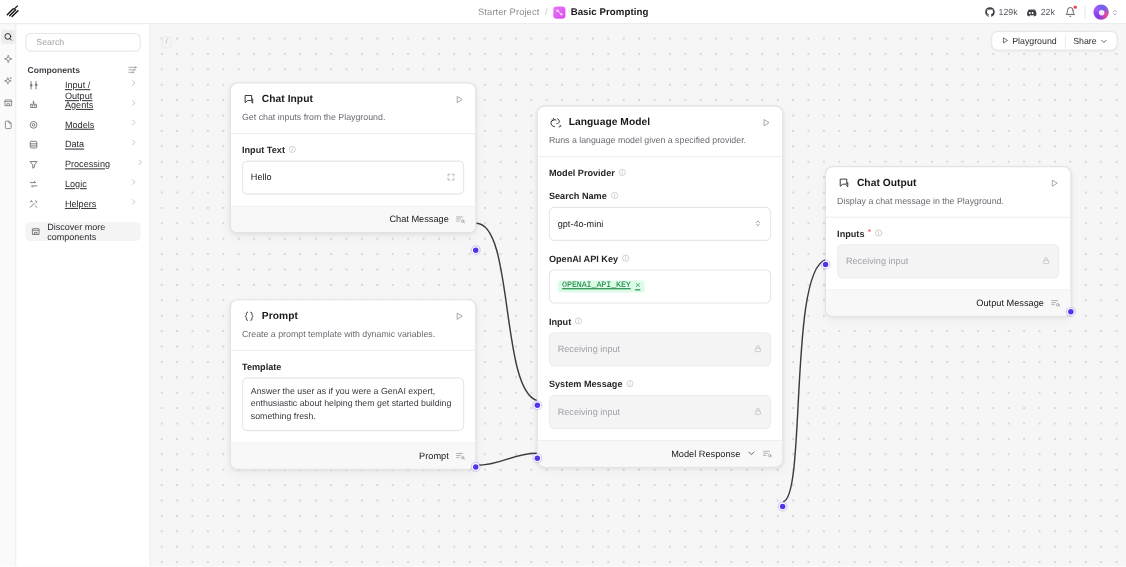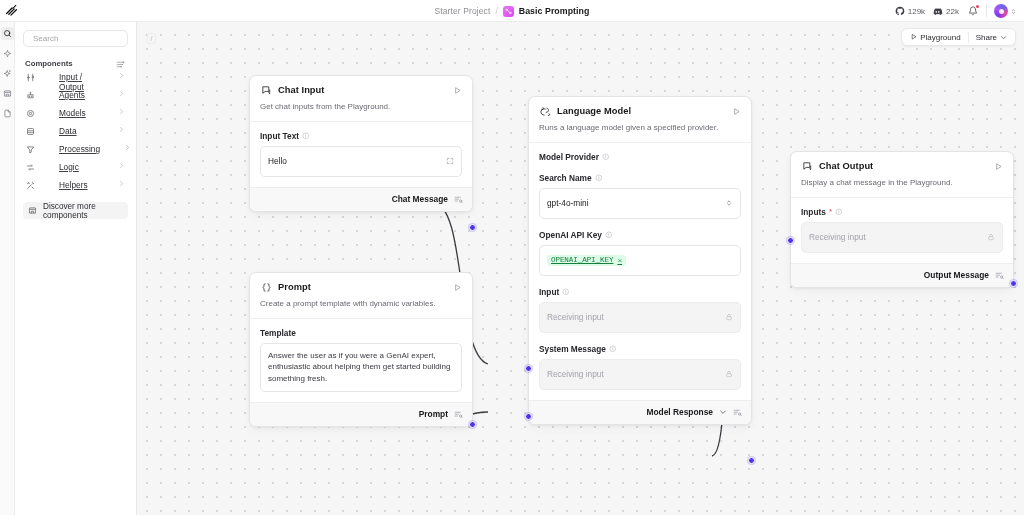--- a/index.html
+++ b/index.html
@@ -125,21 +125,20 @@
     padding: 0 5px; border-radius: 4px; font-size: 8px; color: #2c2c31;
   }
   .ca-sep { width: 1px; height: 11px; background: #ececee; }
 
   
   .node {
     position: absolute; background: #fff;
     border: 1px solid #e4e4e7; border-radius: 7px;
     box-shadow: 0 1px 3px rgba(16,16,20,.055), 0 4px 10px rgba(16,16,20,.035);
     z-index: 10;
-    margin-left: 40px;
   }
   .node-head { padding: 8px 10px 0 10px; }
   .node-title-row { display: flex; align-items: center; gap: 6px; }
   .node-ico { width: 12px; height: 12px; display: flex; align-items: center; justify-content: center; color: #18181b; flex: none; }
   .node-title { font-size: 9.3px; font-weight: bold; color: #18181b; flex: 1; letter-spacing: .05px; }
   .node-play { color: #8b8b93; display: flex; align-items: center; }
   .node-desc { font-size: 8px; color: #6a6a72; margin-top: 6px; padding-bottom: 8px; line-height: 1.35; }
   .node-divider { height: 1px; background: #eeeef0; }
   .node-body { padding: 9px 10px 10px 10px; }
   .field + .field { margin-top: 11px; }
@@ -168,21 +167,21 @@
   .textarea {
     border: 1px solid #e6e6e9; border-radius: 5px; background: #fff;
     padding: 6px 7px; font-size: 8px; color: #3a3a41; line-height: 1.45;
   }
   .node-foot {
     background: #f8f8f9; border-top: 1px solid #eeeef0;
     border-radius: 0 0 6px 6px; height: 24px;
     display: flex; align-items: center; justify-content: flex-end;
     gap: 6px; padding: 0 9px;
   }
-  .foot-label { font-size: 8.4px; font-weight: bold; color: #18181b; text-align: center; }
+  .foot-label { font-size: 8.4px; font-weight: normal; color: #18181b; text-align: center; }
   .foot-ico { color: #9a9aa2; display: flex; align-items: center; }
   .foot-chev { color: #4a4a52; display: flex; align-items: center; }
 
   .handle {
     position: absolute; width: 7px; height: 7px; border-radius: 50%;
     background: #4f36e8; border: 1.5px solid #fff;
     box-shadow: 0 0 0 1px rgba(79,54,232,.22);
     z-index: 25;
   }
   

